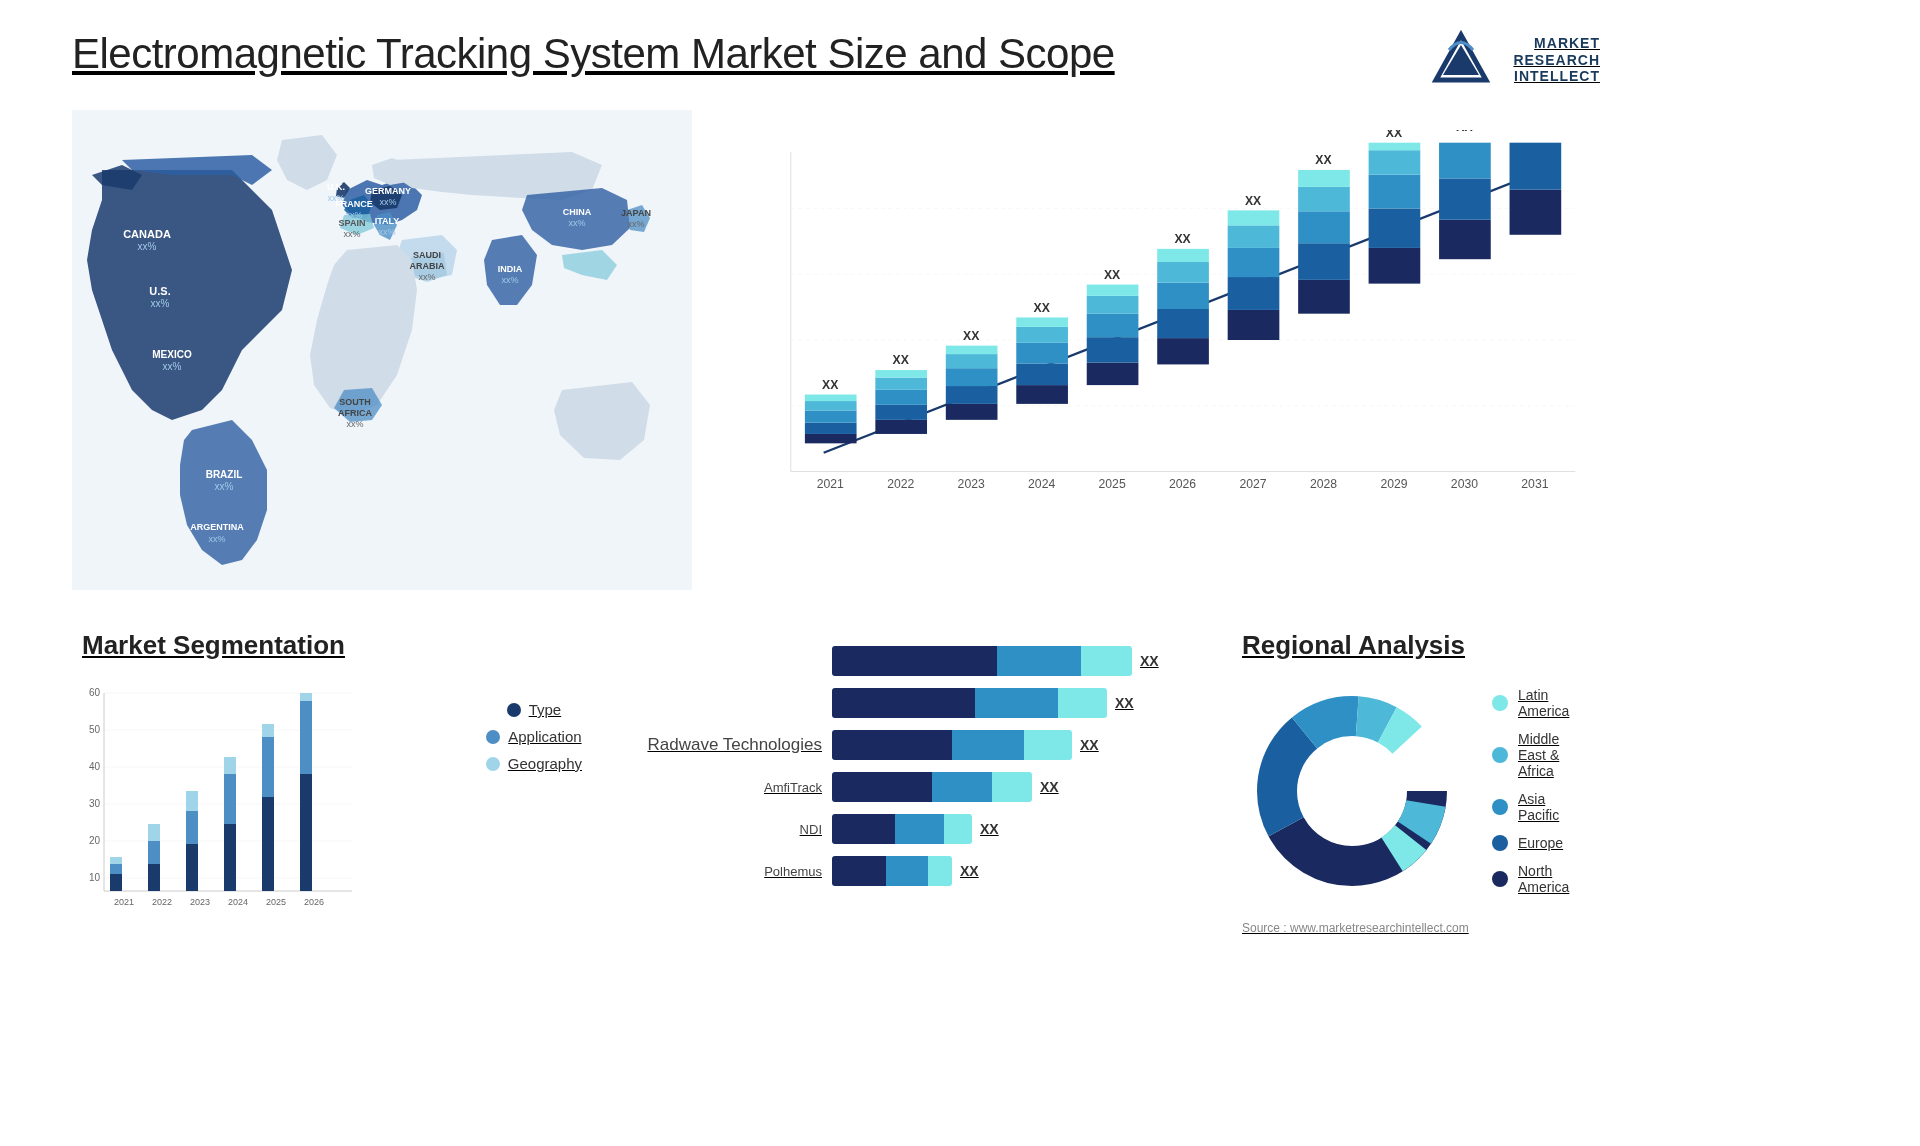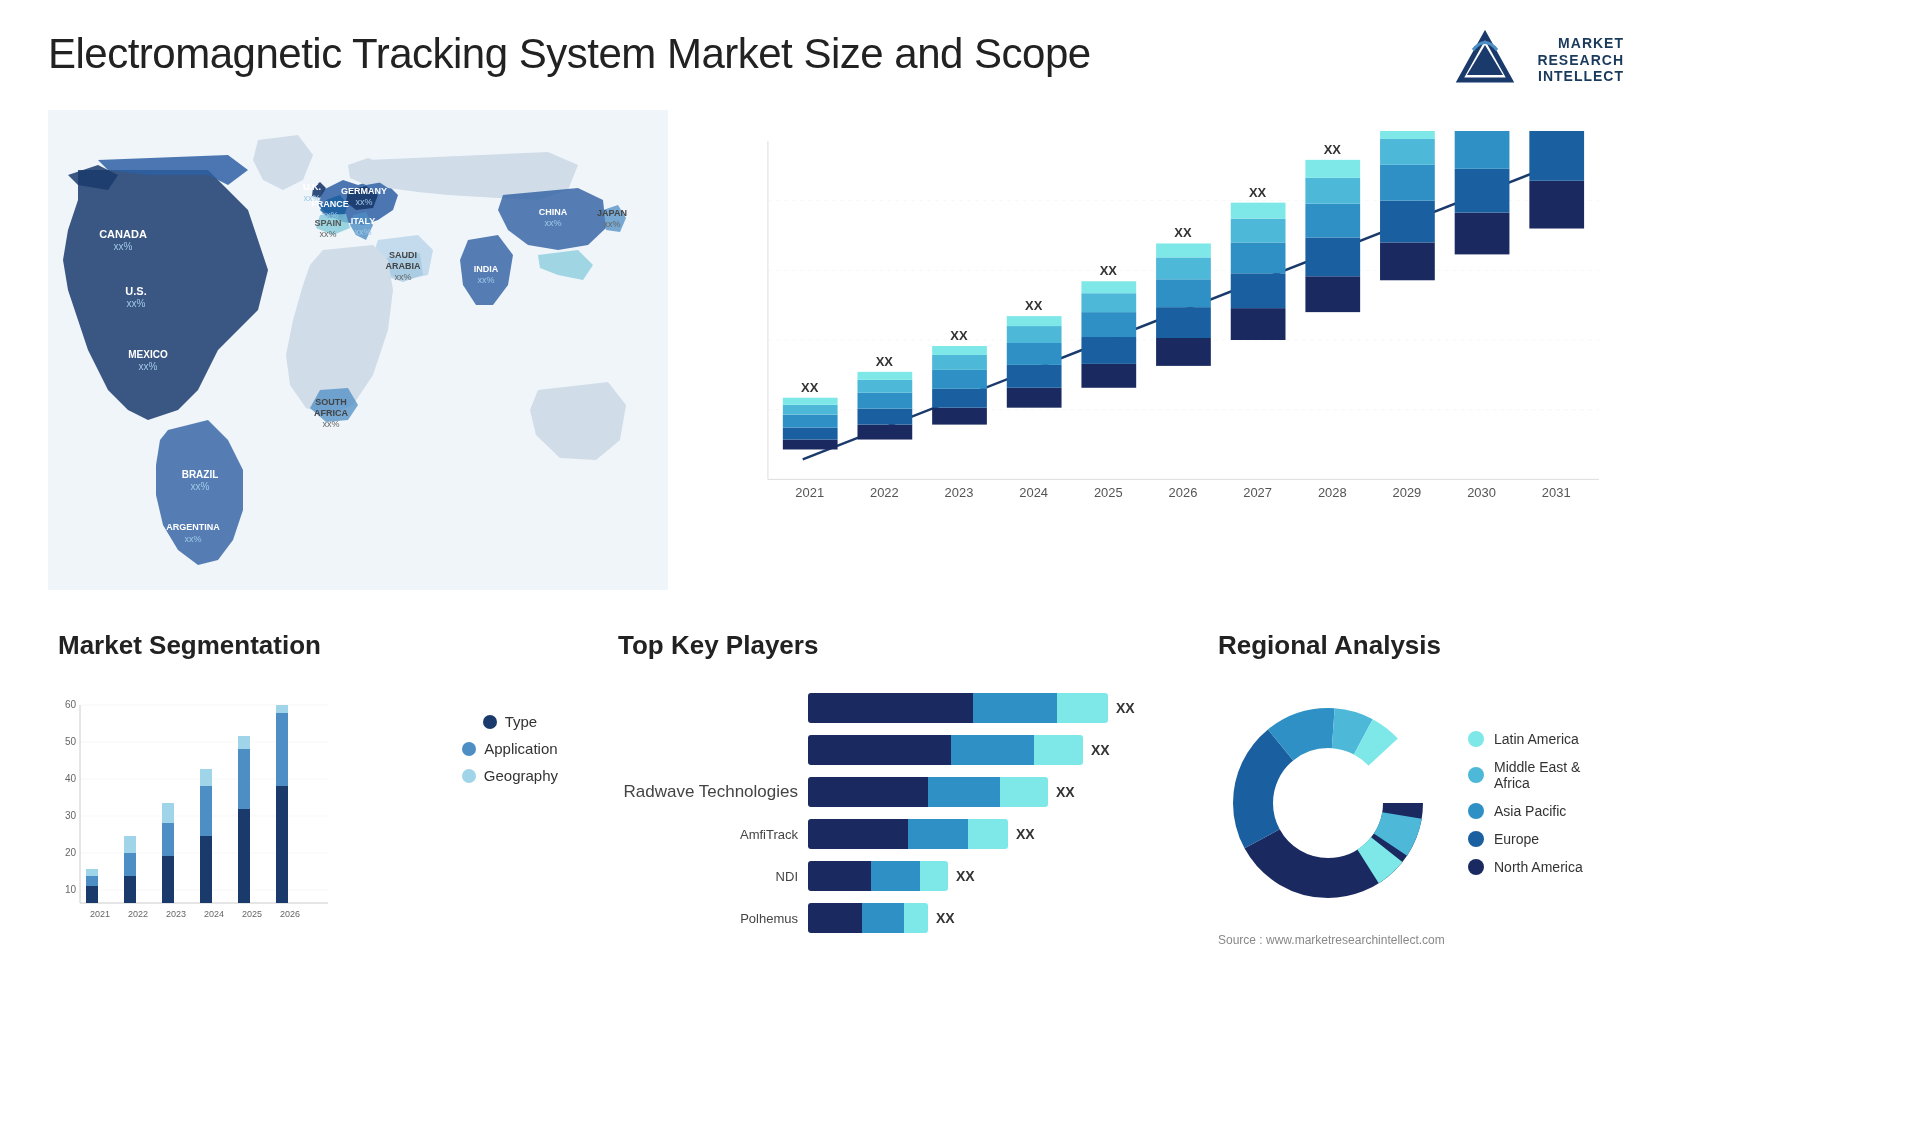--- a/index.html
+++ b/index.html
@@ -6,22 +6,23 @@
     body {
       font-family: 'Arial', sans-serif;
       background: #fff;
       width: 1920px;
       min-height: 1146px;
       overflow: hidden;
     }
     .page {
       width: 1672px;
       min-height: 1146px;
-      padding: 30px 48px;
+      padding: 30px 72px;
       position: relative;
+      text-decoration: underline;
     }
     .header {
       display: flex;
       justify-content: space-between;
       align-items: flex-start;
       margin-bottom: 20px;
     }
     .title {
       font-size: 42px;
       font-weight: 400;
@@ -80,21 +81,21 @@
       margin-top: 10px;
     }
     
     .segmentation-section {
       padding: 10px;
     }
     .section-title {
       font-size: 26px;
       font-weight: 700;
       color: #222;
-      margin-bottom: 32px;
+      margin-bottom: 20px;
     }
     .seg-chart-container {
       display: flex;
       align-items: flex-start;
       gap: 20px;
     }
     .seg-legend {
       display: flex;
       flex-direction: column;
       gap: 10px;
@@ -476,21 +477,20 @@
             </div>
             <div class="legend-item">
               <div class="legend-dot" style="background:#a0d4e8;"></div>
               <span>Geography</span>
             </div>
           </div>
         </div>
       </div>
 
       <div class="players-section">
-        <div class="section-title">Top Key Players</div>
         <div class="player-bars">
 
           <div class="player-row">
             <div class="player-name"></div>
             <div class="player-bar-wrap">
               <div class="player-bar" style="width:300px;">
                 <div class="player-bar-segment" style="width:55%;background:#1a2a60;border-radius:3px 0 0 3px;"></div>
                 <div class="player-bar-segment" style="width:28%;background:#2e90c4;"></div>
                 <div class="player-bar-segment" style="width:17%;background:#7ee8e8;border-radius:0 3px 3px 0;"></div>
               </div>

